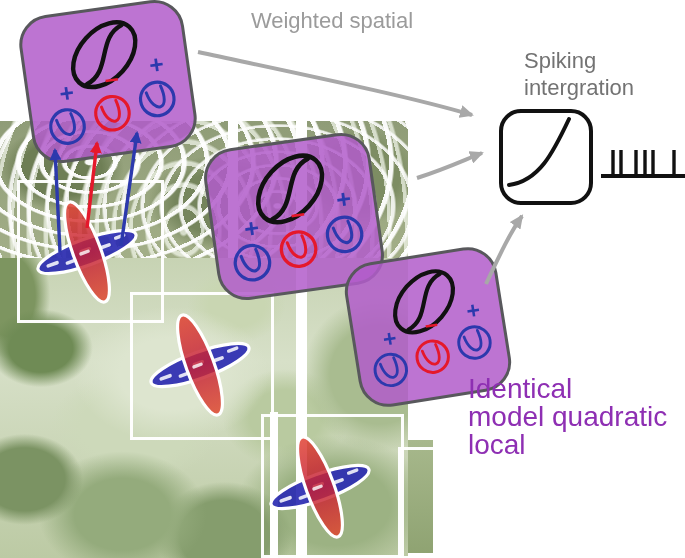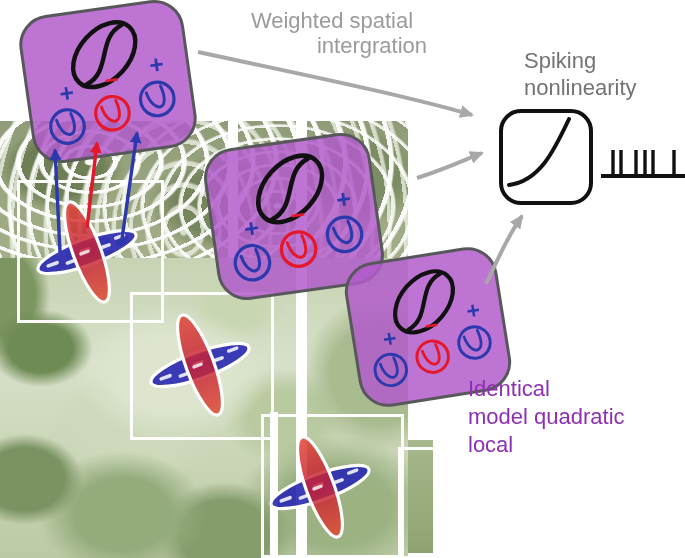--- a/index.html
+++ b/index.html
@@ -67,21 +67,21 @@
   .spike-box{position:absolute;left:499px;top:109px;width:86px;height:88px;
              border:4px solid #111;border-radius:22px;background:#fff;}
   .spike-box svg{position:absolute;left:0;top:0;}
   .spike-train{position:absolute;left:600px;top:145px;width:85px;height:36px;}
 
   
   .lbl{position:absolute;font-size:22px;line-height:26px;white-space:nowrap;}
   .lbl-weighted1{left:212px;top:8px;width:240px;text-align:center;color:#9b9b9b;}
   .lbl-weighted2{left:252px;top:33px;width:240px;text-align:center;color:#9b9b9b;}
   .lbl-spiking{left:524px;top:47px;color:#737373;line-height:27px;}
-  .lbl-identical{left:468px;top:375px;color:#8e2fb3;line-height:28px;font-size:22px;}
+  .lbl-identical{left:468px;top:375px;color:#8e2fb3;line-height:28px;font-size:28px;}
 </style>
 </head>
 <body>
 
 <div class="canvas">
 
   <div class="photo-base"></div>
   <div class="photo-top"></div>
   <div class="photo-ext"></div>
   <div class="gap gap-v1"></div>
@@ -250,24 +250,23 @@
       <line x1="1" x2="85" y1="31" y2="31" stroke="#111" stroke-width="4"></line>
       <line x1="13" x2="13" y1="5" y2="31" stroke="#111" stroke-width="3.4"></line>
       <line x1="21" x2="21" y1="5" y2="31" stroke="#111" stroke-width="3.4"></line>
       <line x1="36" x2="36" y1="5" y2="31" stroke="#111" stroke-width="3.4"></line>
       <line x1="45" x2="45" y1="5" y2="31" stroke="#111" stroke-width="3.4"></line>
       <line x1="53" x2="53" y1="5" y2="31" stroke="#111" stroke-width="3.4"></line>
       <line x1="74" x2="74" y1="5" y2="31" stroke="#111" stroke-width="3.4"></line>
     </svg>
 
   <div class="lbl lbl-weighted1">Weighted spatial</div>
-  <div class="lbl lbl-weighted2">intergration</div>
   <div class="lbl lbl-spiking">
     <div>Spiking</div>
-    <div>nonlinearity</div>
+    <div>intergration</div>
   </div>
   <div class="lbl lbl-identical">
     <div>Identical</div>
     <div>model quadratic</div>
     <div>local</div>
   </div>
 
 </div>
 
 </body></html>

